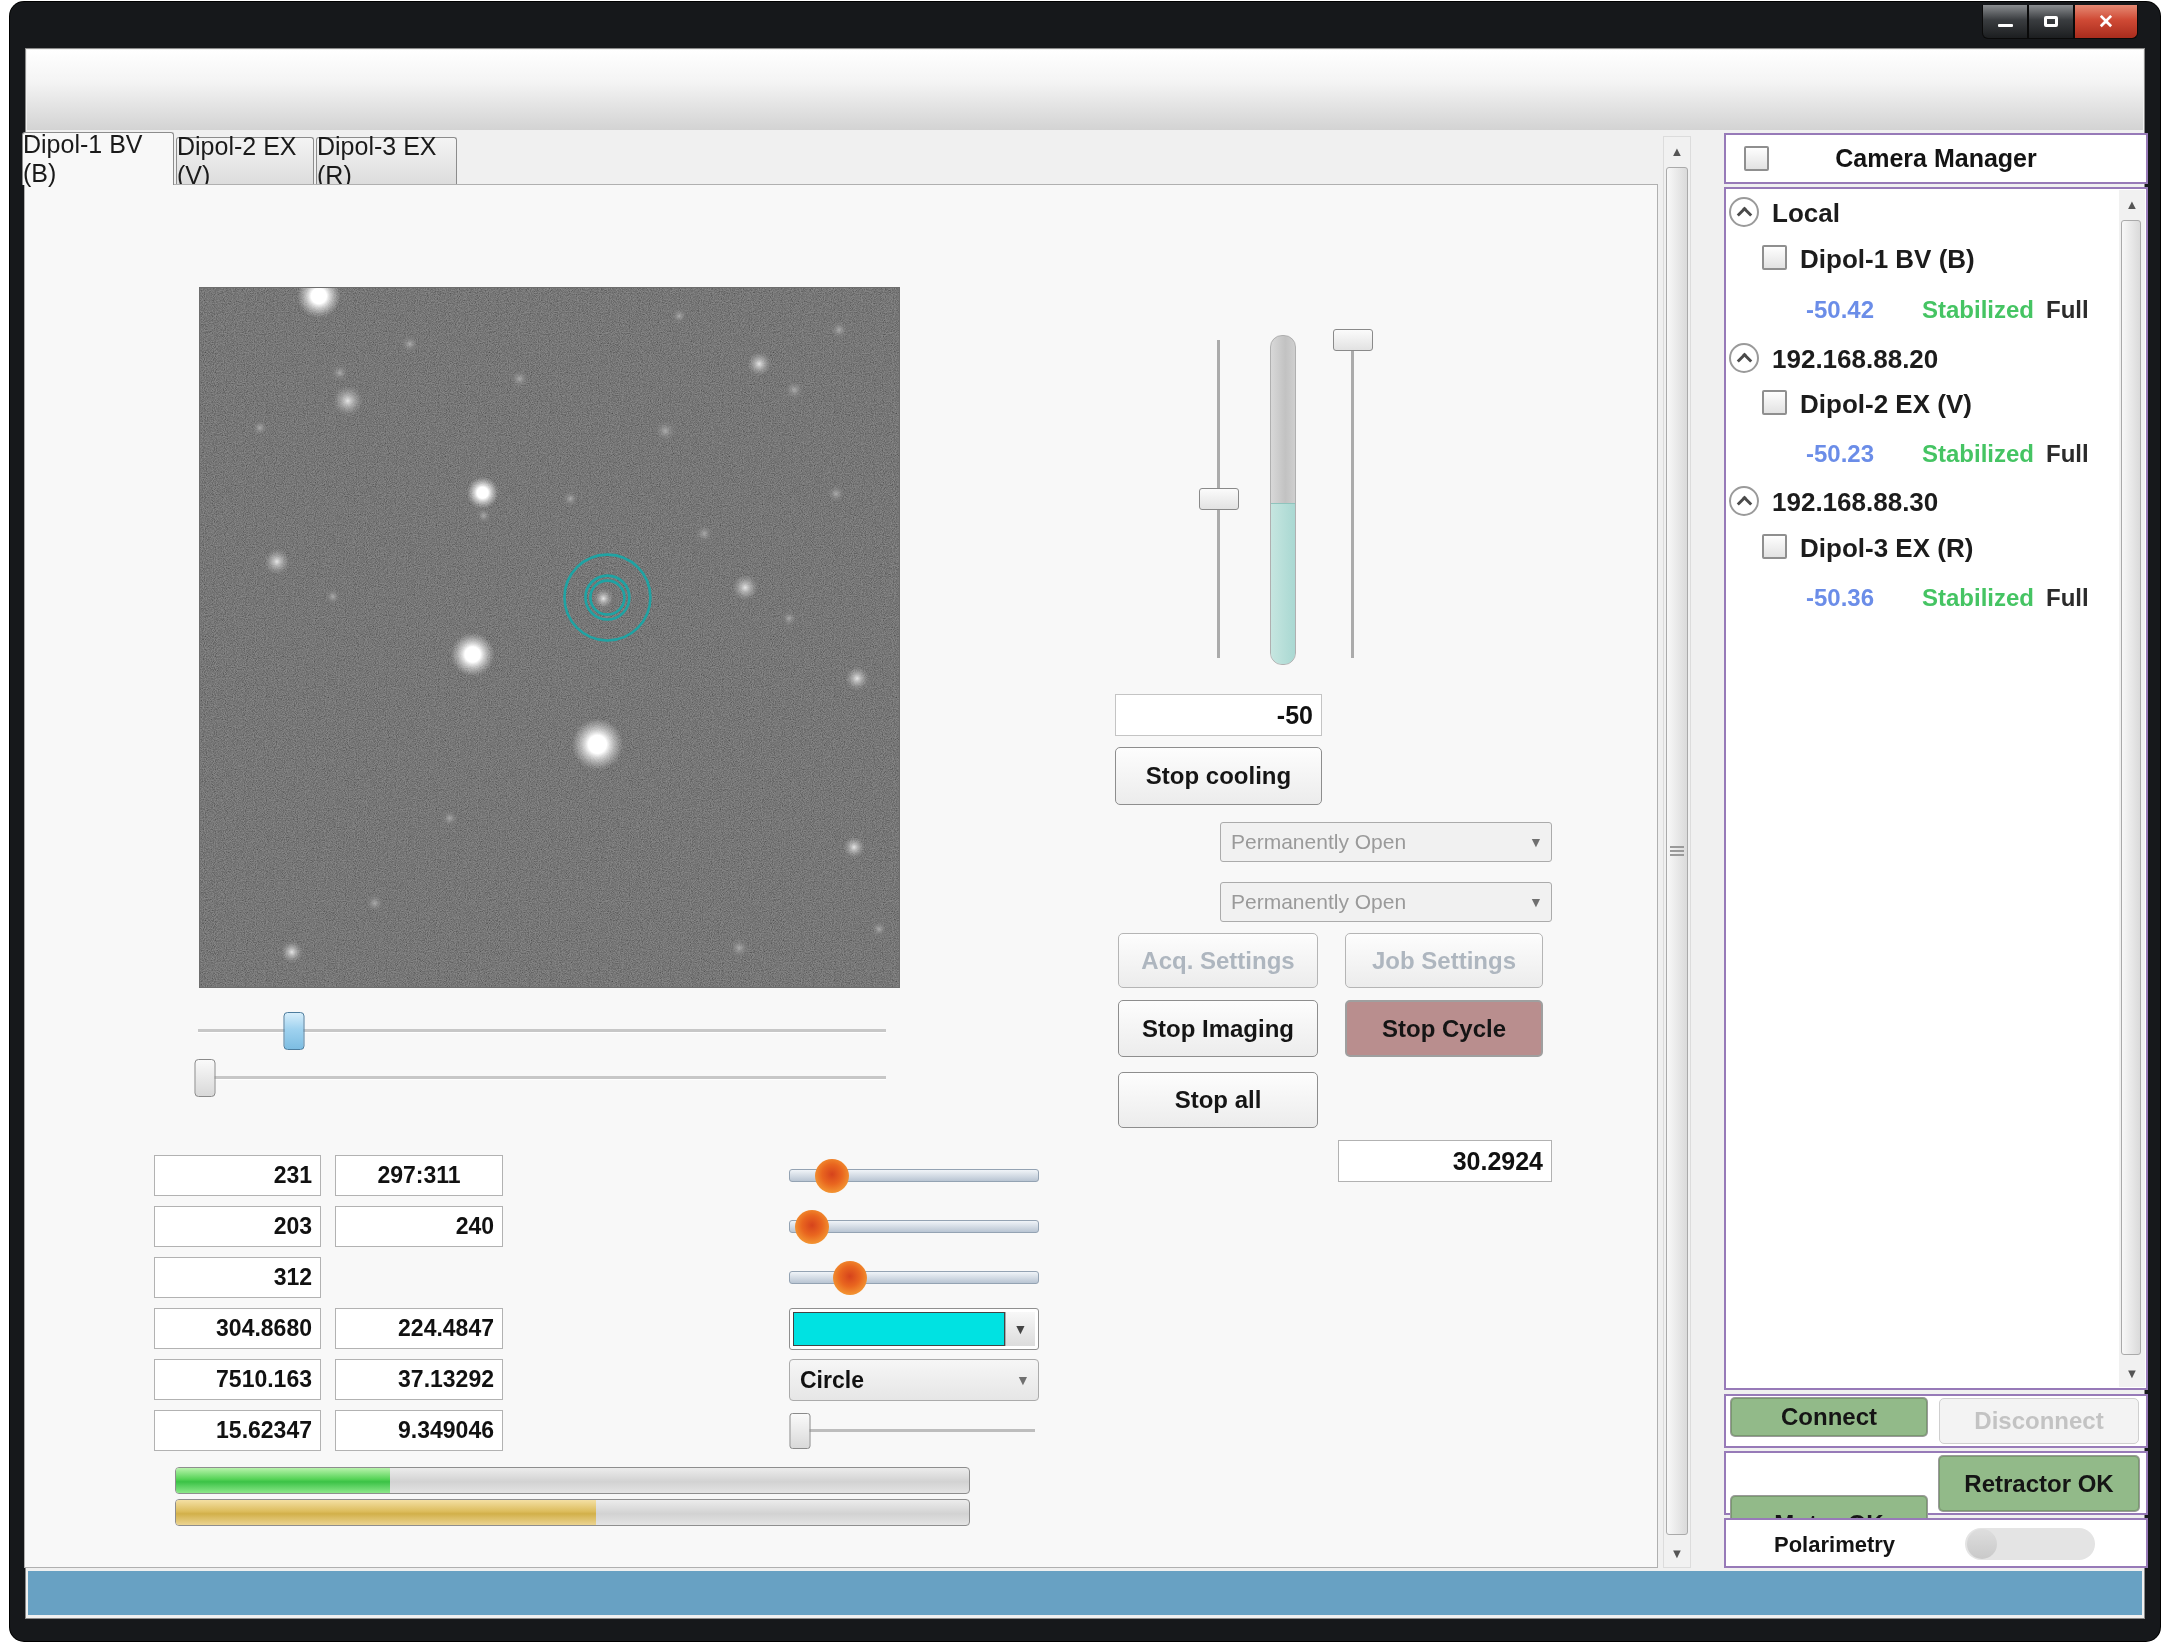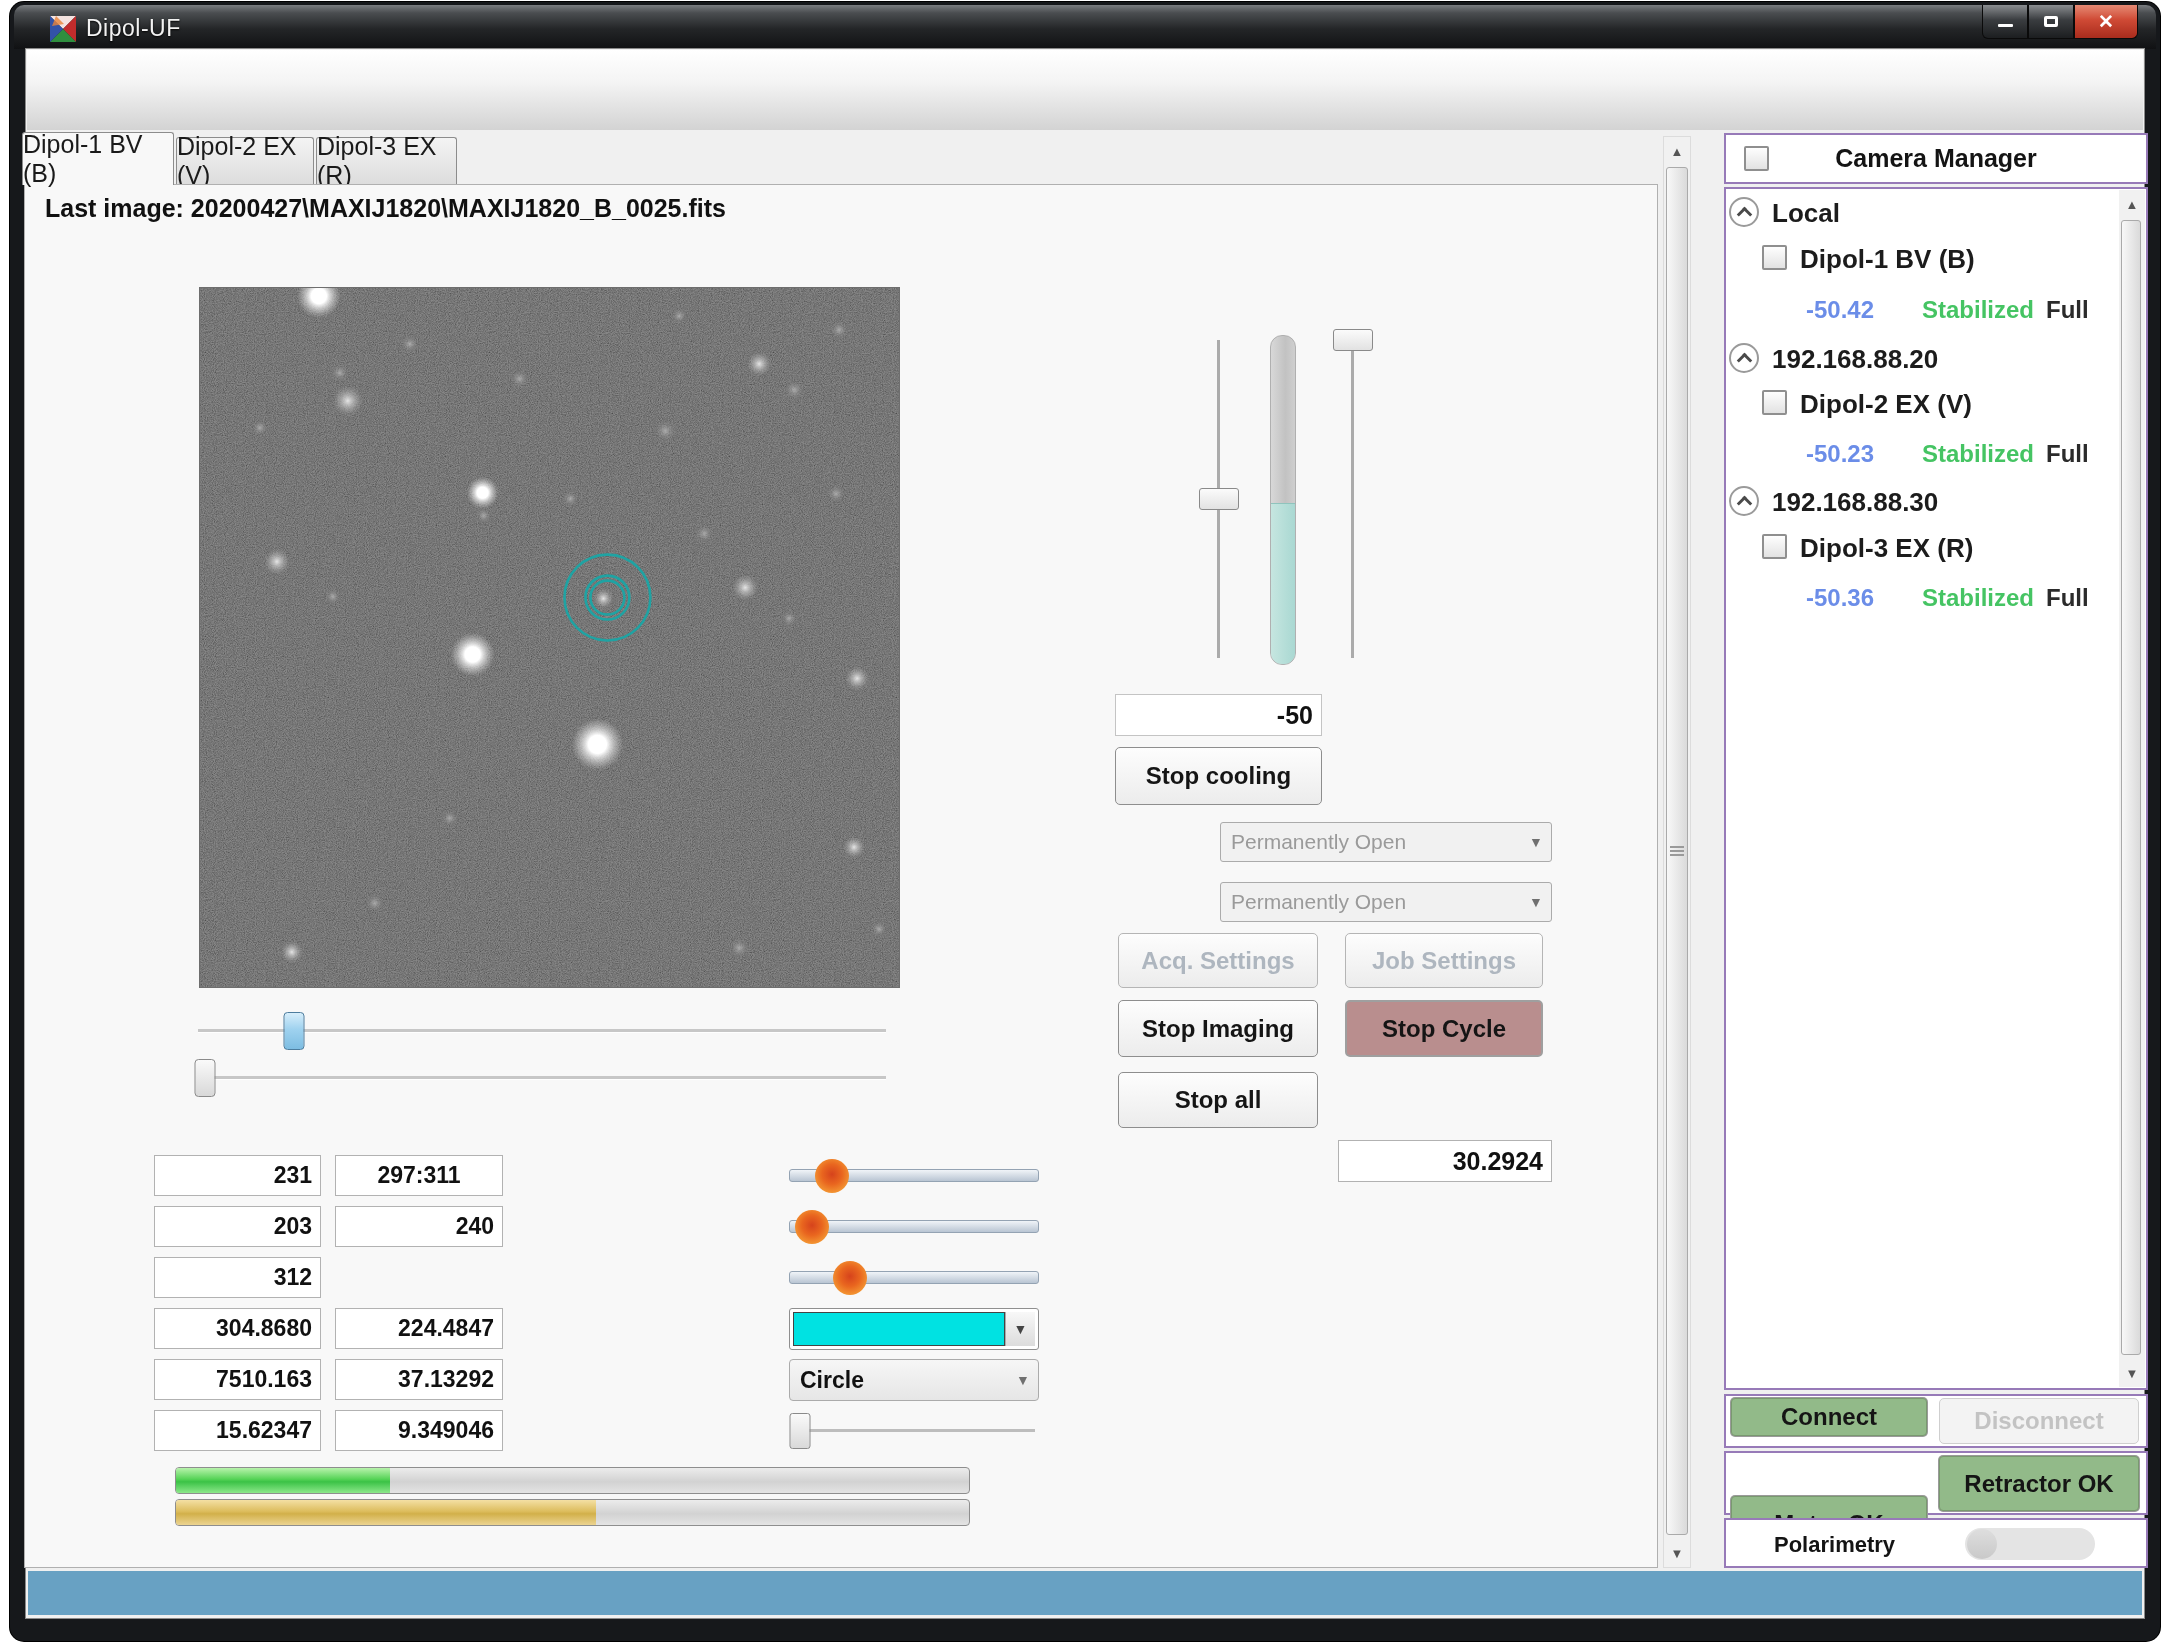--- a/index.html
+++ b/index.html
@@ -94,31 +94,20 @@
   .st-temp{position:absolute;font-size:24px;font-weight:600;z-index:7;}
   .toggle{position:absolute;width:130px;height:32px;background:#e4e4e4;border-radius:16px;z-index:7;}
   .toggle .knob{position:absolute;left:2px;top:1px;width:30px;height:30px;border-radius:50%;background:linear-gradient(#dedede,#c9c9c9);}
 </style>
 </head>
 <body>
 
 <div id="screen">
 
   <div class="win-frame"></div>
-  <div class="titlebar">
-    <svg class="app-icon" viewBox="0 0 26 26">
-      <rect x="0" y="0" width="26" height="26" fill="#222"></rect>
-      <polygon points="0,0 26,0 13,13" fill="#f4e3e0"></polygon>
-      <polygon points="26,0 26,26 13,13" fill="#c22c2c"></polygon>
-      <polygon points="0,26 26,26 13,13" fill="#2f8f3f"></polygon>
-      <polygon points="0,0 0,26 13,13" fill="#3252a8"></polygon>
-      <polygon points="6,0 14,8 2,10" fill="#e8833a" opacity="0.8"></polygon>
-    </svg>
-    <span class="title-text">Dipol-UF</span>
-  </div>
   <div class="winbtns">
     <div class="winbtn min">
         <span class="glyph-min"></span>
       </div>
     <div class="winbtn">
         <span class="glyph-max"></span>
       </div>
     <div class="winbtn close">
         <span class="glyph-close">✕</span>
       </div>
@@ -130,21 +119,20 @@
   <div class="tab active" style="left:22px;width:152px;">
       <span>Dipol-1 BV (B)</span>
     </div>
   <div class="tab" style="left:176px;width:138px;">
       <span>Dipol-2 EX (V)</span>
     </div>
   <div class="tab" style="left:316px;width:141px;">
       <span>Dipol-3 EX (R)</span>
     </div>
   <div class="tab-page"></div>
-  <div class="last-image">Last image: 20200427\MAXIJ1820\MAXIJ1820_B_0025.fits</div>
 
   <svg class="starfield" viewBox="0 0 700 700" preserveAspectRatio="none">
     <defs>
       <filter id="grain" x="0" y="0" width="100%" height="100%">
         <feTurbulence type="fractalNoise" baseFrequency="0.9" numOctaves="2" seed="7"></feTurbulence>
         <feColorMatrix type="matrix" values="0 0 0 0 0.24  0 0 0 0 0.24  0 0 0 0 0.24  0.55 0.55 0.55 0 0"></feColorMatrix>
       </filter>
       <radialGradient id="sgB">
           <stop offset="0%" stop-color="#ffffff"></stop>
           <stop offset="35%" stop-color="#ffffff"></stop>

